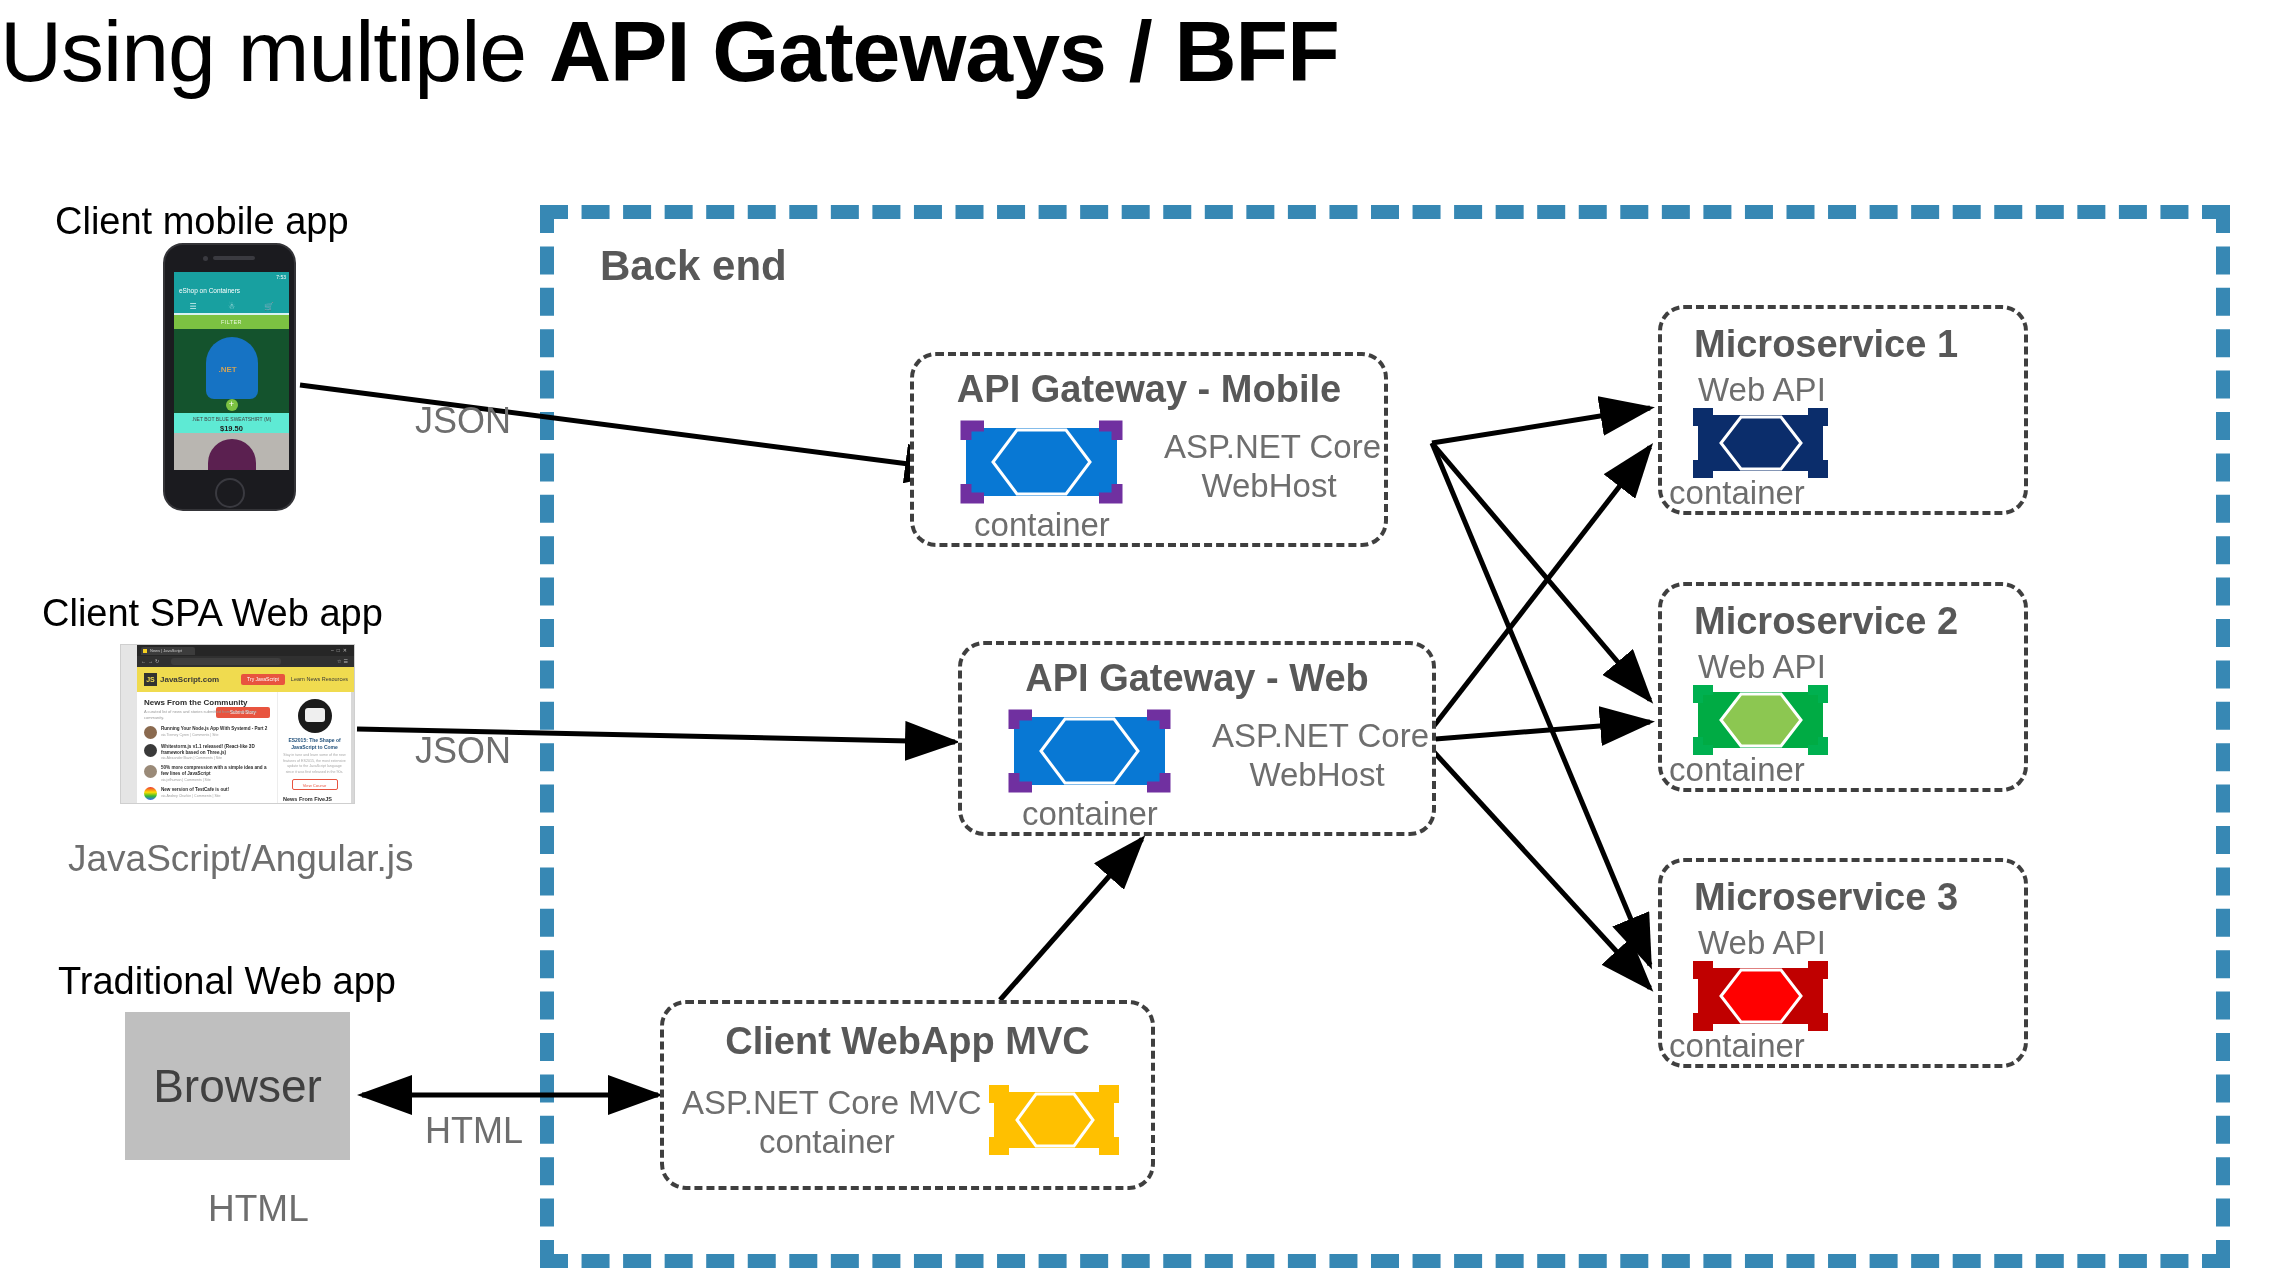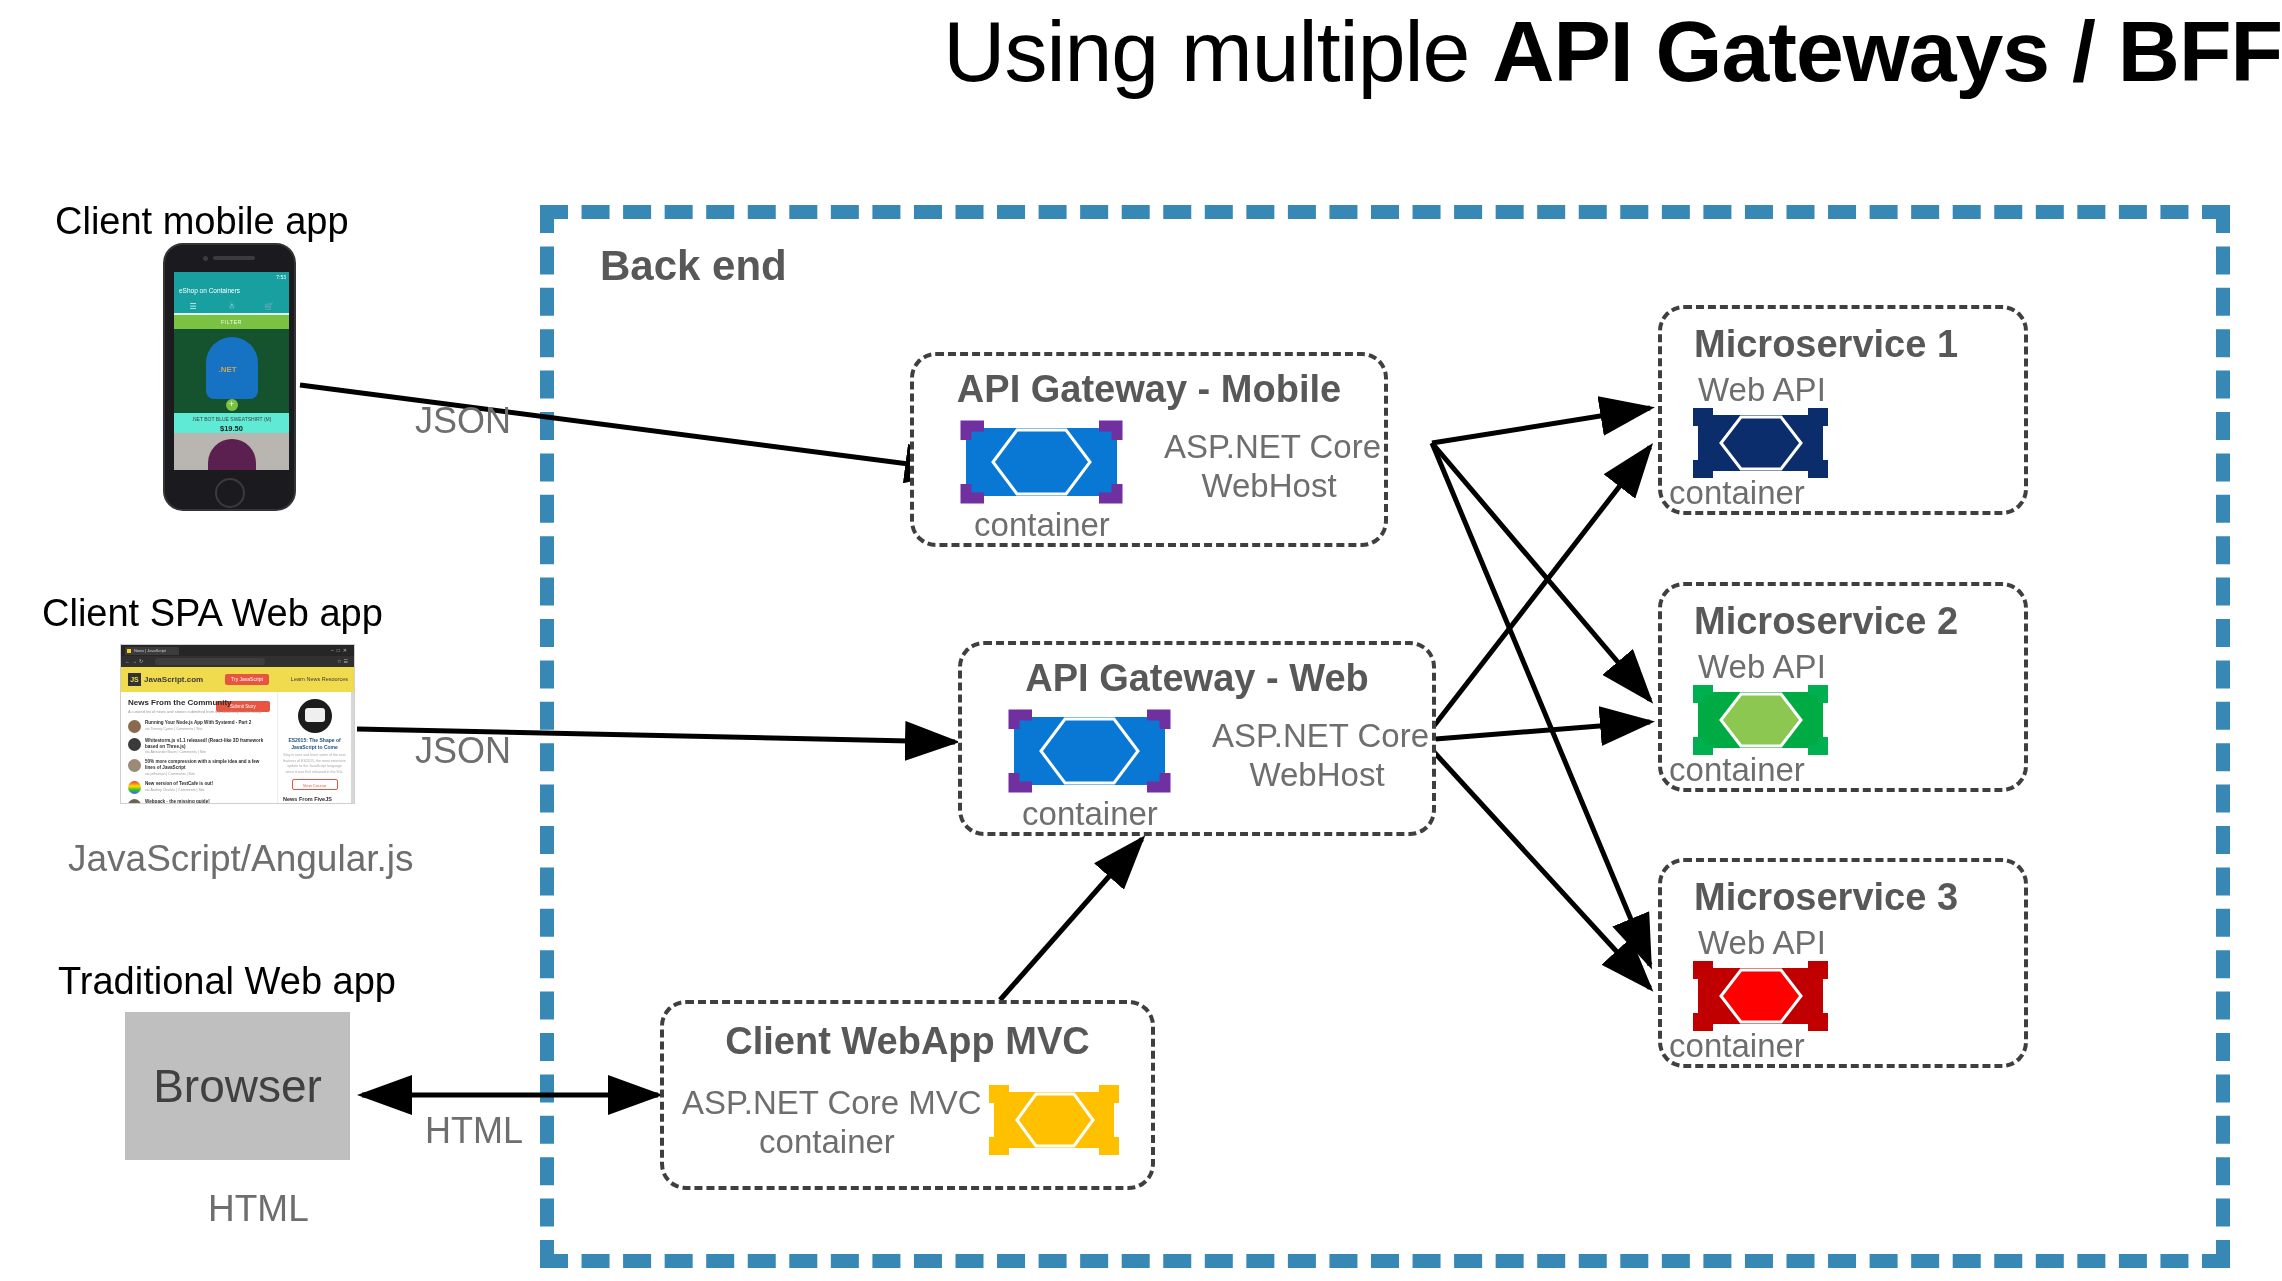--- a/index.html
+++ b/index.html
@@ -7,21 +7,21 @@
     width: 2282px; height: 1281px;
     background: #ffffff;
     font-family: "Liberation Sans", sans-serif;
     overflow: hidden;
   }
   #canvas { position: relative; width: 2282px; height: 1281px; }
 
   
   .title {
     position: absolute; left: 0; top: 6px; width: 2282px;
-    text-align: right;
+    text-align: left;
     font-size: 86px; line-height: 1.05;
     color: #000000; letter-spacing: -1px;
     white-space: nowrap;
   }
   .title .strong { font-weight: bold; }
 
   
   .sec-label {
     position: absolute;
     font-size: 38px; font-weight: normal; color: #000000;
@@ -144,21 +144,21 @@
     height: 40px; background: #b9b6b1; position: relative;
   }
   .p-hoodie2 {
     position: absolute; left: 50%; top: 6px; margin-left: -24px;
     width: 48px; height: 50px; background: #5b2050; border-radius: 24px 24px 6px 6px;
   }
 
   
   .spa {
     position: absolute; left: 120px; top: 644px; width: 235px; height: 160px;
-    background: #c4b5fd; border: 1px solid #cfcfcf; overflow: hidden;
+    background: #e5e5e5; border: 1px solid #cfcfcf; overflow: hidden; padding-left: 16px;
   }
   .spa-chrome { height: 11px; background: #262626; position: relative; }
   .spa-tab {
     position: absolute; left: 4px; top: 2px; width: 54px; height: 8px;
     background: #3c3c3c; border-radius: 2px 2px 0 0;
   }
   .spa-tab .sq { position: absolute; left: 2px; top: 2px; width: 4px; height: 4px; background: #f5d020;}
   .spa-tabtxt { position:absolute; left: 9px; top:1px; font-size:4px; color:#cfcfcf;}
   .spa-win { position: absolute; right: 4px; top: 2px; font-size: 5px; color: #bbb; letter-spacing:3px;}
   .spa-url { height: 11px; background: #303030; position: relative;}

